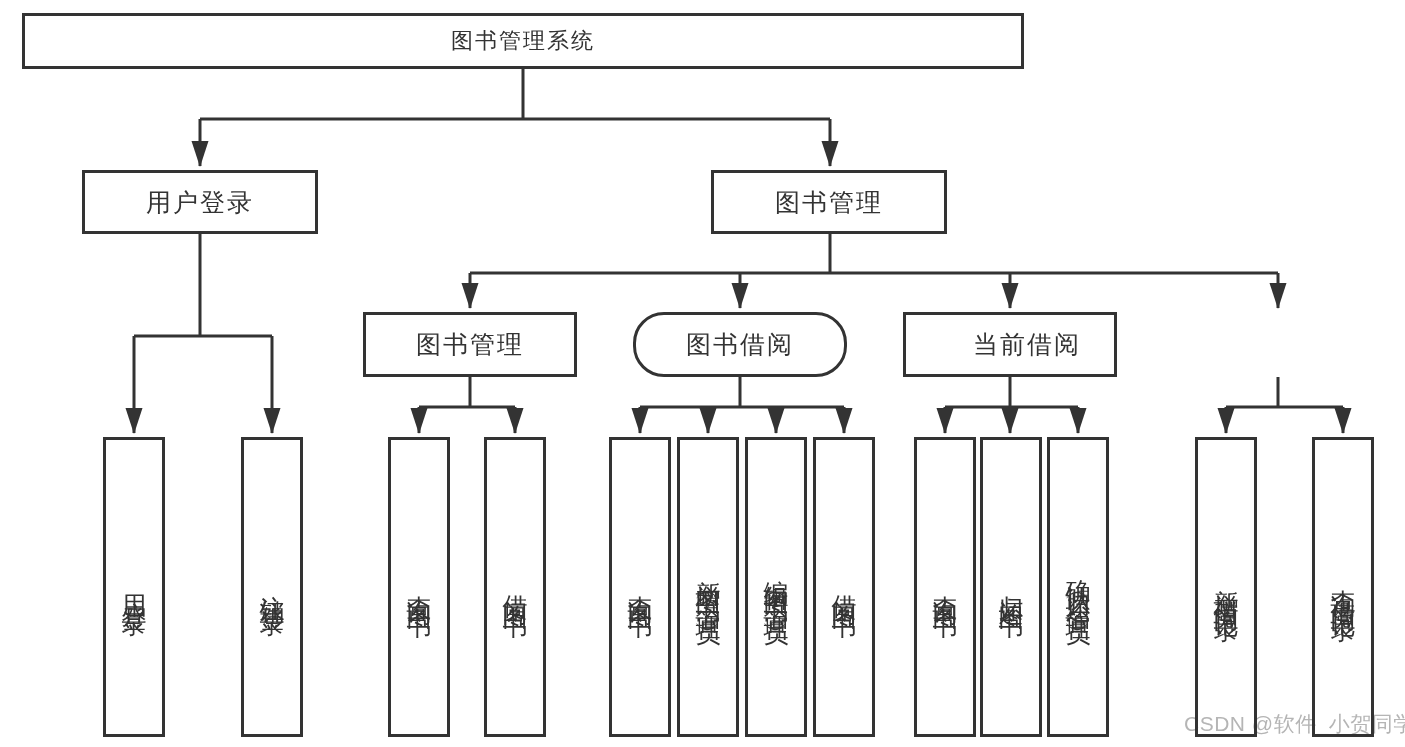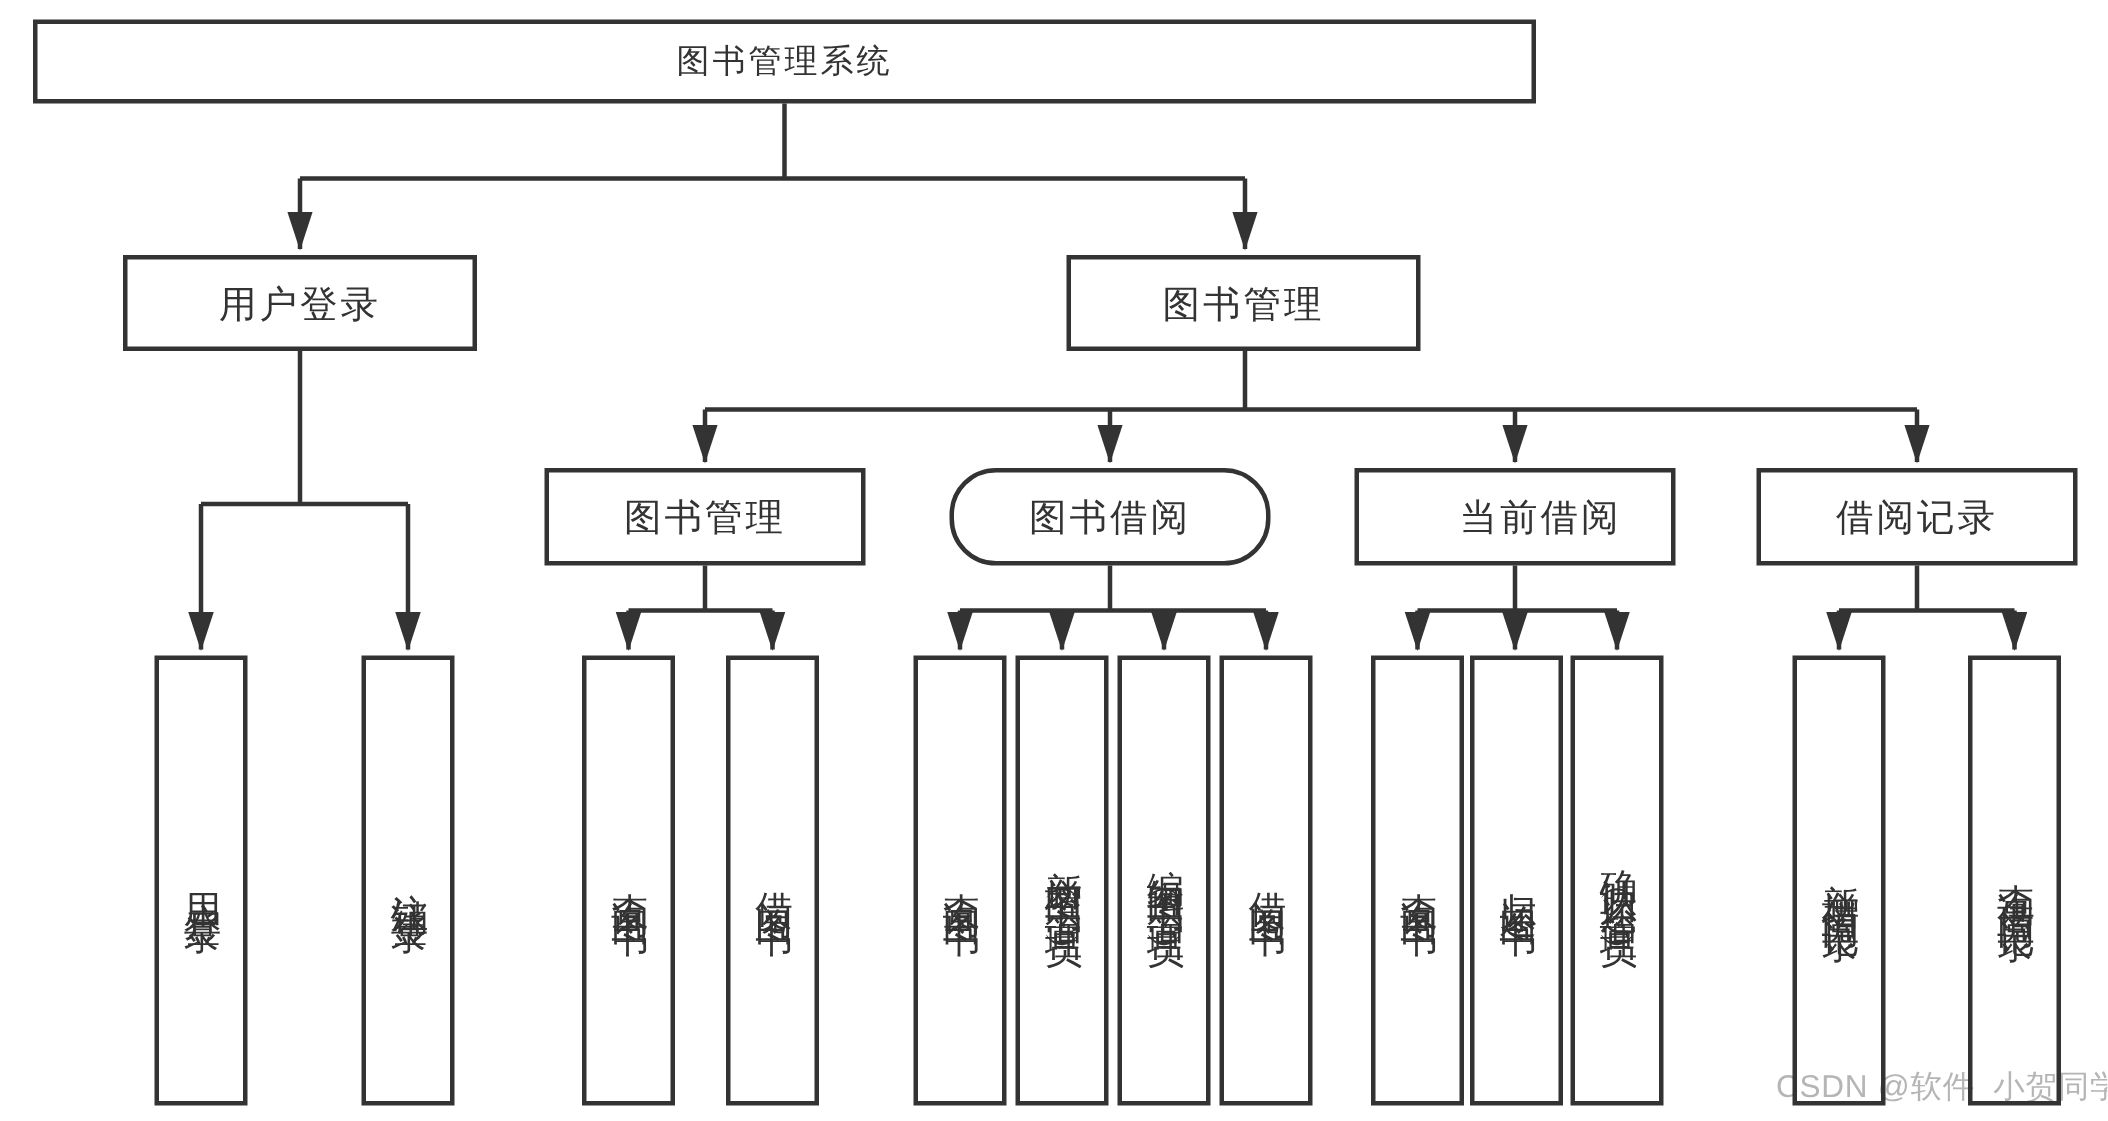--- a/index.html
+++ b/index.html
@@ -125,23 +125,20 @@
 
   <div class="node l2" style="left:363px;">
     <span class="lbl">图书管理</span>
   </div>
   <div class="node l2" style="left:633px;border-radius:31px;">
     <span class="lbl">图书借阅</span>
   </div>
   <div class="node l2" style="left:903px;padding-left:34px;">
     <span class="lbl">当前借阅</span>
   </div>
-  <div class="node l2" style="left:1171px;">
-    <span class="lbl">借阅记录</span>
-  </div>
 
   <div class="node leaf" style="left:103px;">
     <span class="lbl">用户登录</span>
   </div>
   <div class="node leaf" style="left:241px;">
     <span class="lbl">注销登录</span>
   </div>
 
   <div class="node leaf" style="left:388px;">
     <span class="lbl">查询图书</span>

